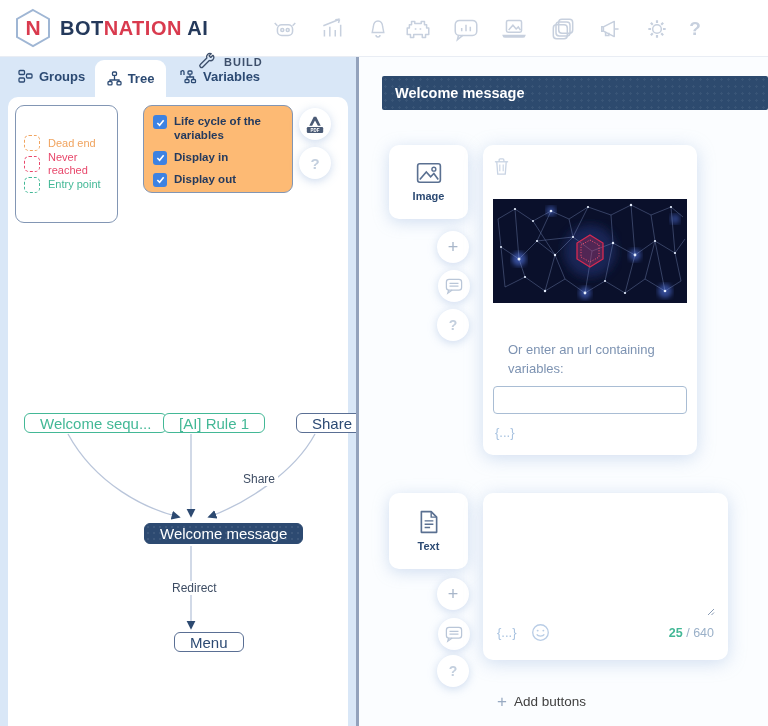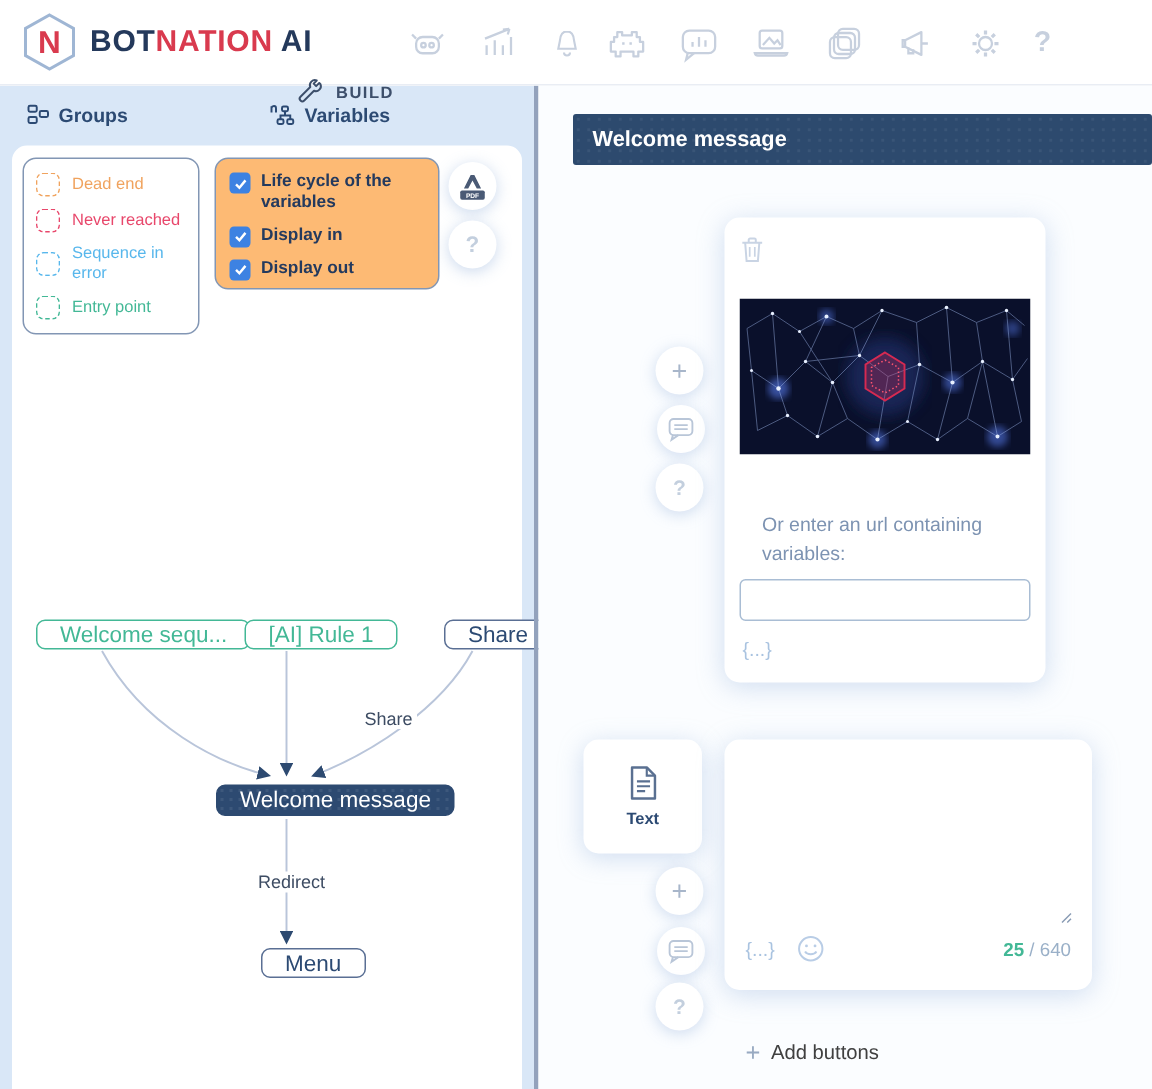--- a/index.html
+++ b/index.html
@@ -31,23 +31,23 @@
   .tab svg { stroke:#2c4a73; fill:none; stroke-width:1.3; }
   .tab-groups { left:18px; top:12px; }
   .tab-tree { left:95px; top:3px; width:71px; height:37px; background:#fff;
               border-radius:9px 9px 0 0; justify-content:center; }
   .tab-variables { left:180px; top:12px; }
 
   .content { position:absolute; top:40px; left:8px; width:340px; height:629px;
              background:#fff; border-radius:10px 10px 0 0; }
 
   
-  .legend-box { position:absolute; left:7px; top:8px; width:118px; height:118px;
+  .legend-box { position:absolute; left:7px; top:8px; width:103px; height:118px;
                 border:1px solid #8296b4; border-radius:9px; padding:9px 8px; background:#fff;
-                display:flex; flex-direction:column; justify-content:space-between; }
+                display:flex; flex-direction:column; justify-content:center; }
   .legend-row { display:flex; align-items:center; gap:8px; }
   .swatch { width:16px; height:16px; border-radius:5px; border:1.5px dashed; flex:0 0 auto; }
   .legend-label { font-size:11px; line-height:1.15; }
   .l0 .swatch{border-color:#f0a35e;} .l0 .legend-label{color:#f0a35e;}
   .l1 .swatch{border-color:#e8476b;} .l1 .legend-label{color:#e8476b;}
   .l2 .swatch{border-color:#58b7ec;} .l2 .legend-label{color:#58b7ec;}
   .l3 .swatch{border-color:#43b896;} .l3 .legend-label{color:#43b896;}
 
   .options-box { position:absolute; left:135px; top:8px; width:150px; height:88px;
                  border:1px solid #8296b4; border-radius:9px; padding:8px 9px; background:#fdba74;
@@ -210,20 +210,29 @@
 
 <div class="left-panel">
   <div class="tab tab-groups">
     <svg width="15" height="15" viewBox="0 0 15 15">
       <rect x="1" y="1.5" width="5.5" height="4" rx="1"></rect>
       <rect x="1" y="9" width="5.5" height="4" rx="1"></rect>
       <rect x="8.5" y="5" width="5.5" height="4" rx="1"></rect>
     </svg>
     <span>Groups</span>
   </div>
+  <div class="tab tab-tree">
+    <svg width="15" height="15" viewBox="0 0 15 15">
+      <rect x="5.5" y="1" width="4" height="3.4" rx="1"></rect>
+      <rect x="1" y="10.5" width="4" height="3.4" rx="1"></rect>
+      <rect x="10" y="10.5" width="4" height="3.4" rx="1"></rect>
+      <path d="M7.5,4.5 V7.5 M3,10.5 V9 H12 V10.5 M7.5,7.5 V9"></path>
+    </svg>
+    <span>Tree</span>
+  </div>
   <div class="tab tab-variables">
     <svg width="17" height="15" viewBox="0 0 17 15">
       <path d="M1,6 V1.8 M1,3 C1.5,1.2 4,1.2 4,3.2 V6"></path>
       <rect x="8" y="2" width="4" height="3.2" rx="1"></rect>
       <rect x="5" y="10.5" width="4" height="3.2" rx="1"></rect>
       <rect x="11.5" y="10.5" width="4" height="3.2" rx="1"></rect>
       <path d="M10,5.2 V8 M7,10.5 V8 H13.5 V10.5"></path>
     </svg>
     <span>Variables</span>
   </div>
@@ -231,24 +240,20 @@
   <div class="content">
 
     <div class="legend-box">
       <div class="legend-row l0">
         <span class="swatch"></span>
         <span class="legend-label">Dead end</span>
       </div>
       <div class="legend-row l1">
         <span class="swatch"></span>
         <span class="legend-label">Never reached</span>
-      </div>
-      <div class="legend-row l2">
-        <span class="swatch"></span>
-        <span class="legend-label">Sequence in error</span>
       </div>
       <div class="legend-row l3">
         <span class="swatch"></span>
         <span class="legend-label">Entry point</span>
       </div>
     </div>
 
     <div class="options-box">
       <div class="opt-row">
         <span class="checkbox">
@@ -312,20 +317,28 @@
 </div>
 
 <div class="splitter"></div>
 
 <div class="right-panel">
 
   <div class="seq-header">
     <span>Welcome message</span>
   </div>
 
+  <div class="mini-card mini-image">
+    <svg width="26" height="22" viewBox="0 0 24 20">
+      <rect x="1.5" y="1.5" width="21" height="17" rx="2" fill="none" stroke="#5a7091" stroke-width="1.5"></rect>
+      <circle cx="16.5" cy="6.5" r="1.8" fill="none" stroke="#5a7091" stroke-width="1.3"></circle>
+      <path d="M3.5,16 L9.5,9 L13.5,13.5 L16.5,10.5 L20.5,16" fill="none" stroke="#5a7091" stroke-width="1.5"></path>
+    </svg>
+    <span class="mini-label">Image</span>
+  </div>
   <div class="circle-btn" style="left:78px; top:174px;">
     <span class="plus-glyph">+</span>
   </div>
   <div class="circle-btn" style="left:79px; top:213px;">
     <svg width="18" height="17" viewBox="0 0 20 19">
       <rect x="1.5" y="1.5" width="17" height="12" rx="3" fill="none" stroke="#b9c6d8" stroke-width="1.4"></rect>
       <path d="M4,13.5 L3,17 L8,13.5" fill="none" stroke="#b9c6d8" stroke-width="1.4"></path>
       <path d="M5,6 H15 M5,9 H15" stroke="#b9c6d8" stroke-width="1.3"></path>
     </svg>
   </div>

